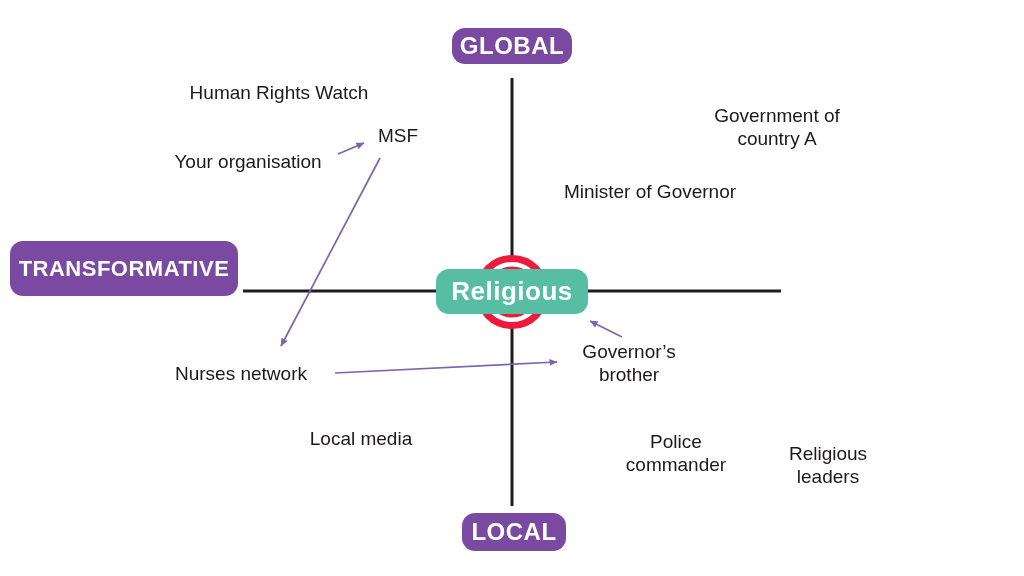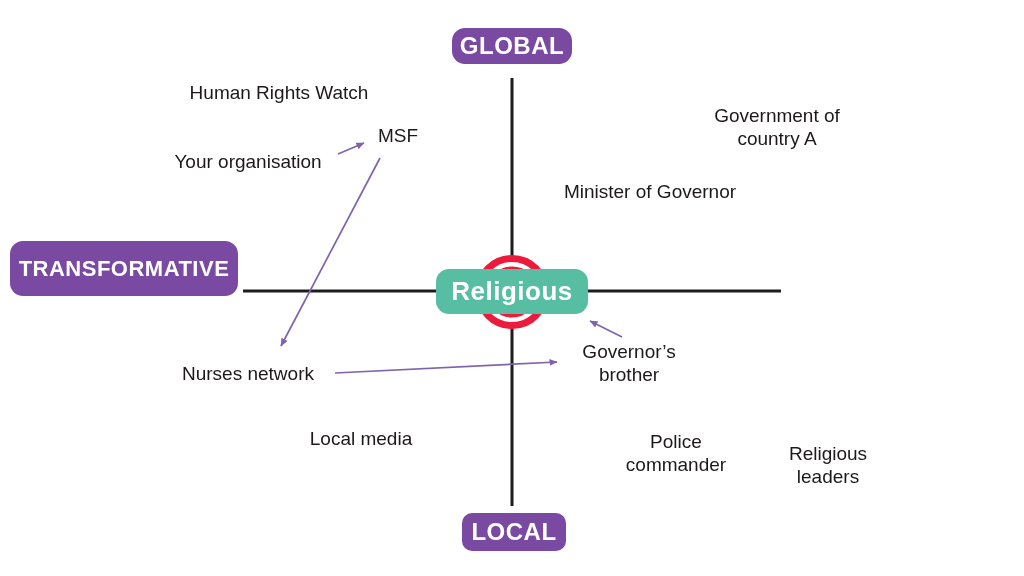--- a/index.html
+++ b/index.html
@@ -32,21 +32,21 @@
     position:absolute;
     background:var(--badge-purple);
     color:#ffffff;
     font-weight:bold;
     display:flex;align-items:center;justify-content:center;
     border-radius:13px;
     letter-spacing:.5px;
     white-space:nowrap;
   }
   .badge-global{left:452px;top:28px;width:120px;height:36px;font-size:24px;}
-  .badge-local{left:462px;top:513px;width:104px;height:38px;font-size:24px;border-radius:10px;}
+  .badge-local{left:462px;top:513px;width:104px;height:38px;font-size:24px;}
   .badge-transformative{left:10px;top:241px;width:228px;height:55px;font-size:22px;}
   .badge-conservative{left:810px;top:241px;width:197px;height:41px;font-size:22px;}
 
   .axis-subtitle{
     position:absolute;
     color:var(--text-dark);
     font-weight:bold;
     font-size:18px;
     text-align:center;
     white-space:nowrap;
@@ -73,21 +73,21 @@
     font-size:19px;
     line-height:23px;
     text-align:center;
     white-space:pre-line;
   }
   .s-hrw{left:279px;top:92px;}
   .s-msf{left:398px;top:135px;}
   .s-yourorg{left:248px;top:161px;text-align:center;}
   .s-govcountry{left:777px;top:127px;}
   .s-minister{left:650px;top:191px;}
-  .s-nurses{left:248px;top:373px;}
+  .s-nurses{left:241px;top:373px;}
   .s-localmedia{left:361px;top:429px;margin-top:9px;}
   .s-brother{left:629px;top:363px;}
   .s-police{left:676px;top:453px;}
   .s-religious{left:828px;top:465px;}
 </style>
 </head>
 <body>
 
 <div class="stage">
 

